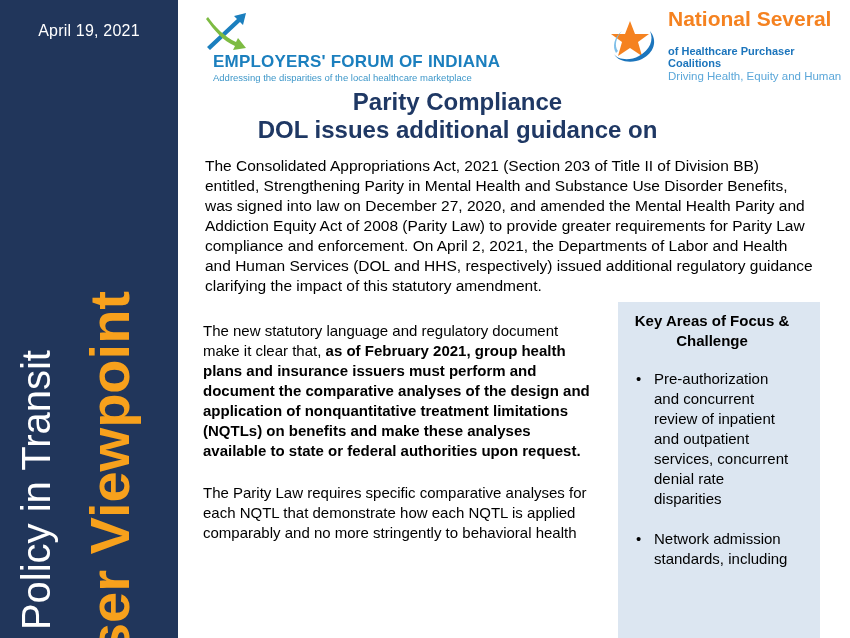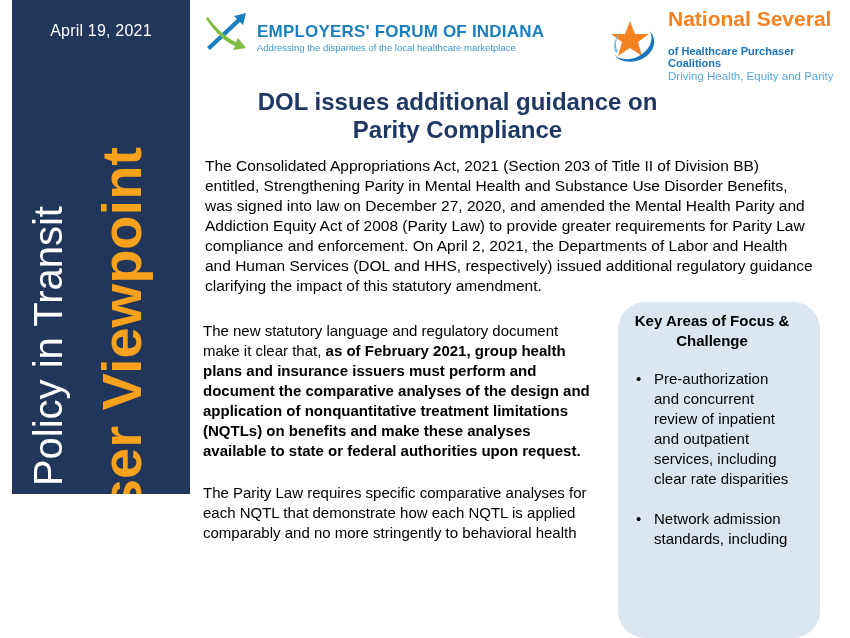--- a/index.html
+++ b/index.html
@@ -2,39 +2,39 @@
 <html><head>
 <meta charset="utf-8">
 <style>
   html,body{margin:0;padding:0;}
   body{
     width:850px;height:638px;overflow:hidden;position:relative;
     background:#ffffff;font-family:"Liberation Sans",sans-serif;color:#000;
   }
   
   .left-banner{
-    position:absolute;left:12px;top:0;width:178px;height:494px;
+    position:absolute;left:0;top:0;width:178px;height:638px;
     background:#21365B;overflow:hidden;
   }
   .date-box{
     position:absolute;top:22px;left:0;width:178px;text-align:center;
     color:#ffffff;font-size:16px;letter-spacing:.2px;
   }
   .vtext{
     position:absolute;writing-mode:vertical-rl;transform:rotate(180deg);
     white-space:nowrap;line-height:1;
   }
   .vtext-white{
     left:16px;bottom:8px;color:#ffffff;font-size:40px;font-weight:400;
   }
   .vtext-orange{
     left:82px;bottom:-16px;color:#F7A11C;font-size:56px;font-weight:700;
   }
   
-  .efi-logo{position:absolute;left:205px;top:11px;display:flex;align-items:flex-end;}
+  .efi-logo{position:absolute;left:205px;top:11px;display:flex;align-items:flex-start;flex-direction:column;}
   .efi-text{margin-left:8px;}
   .efi-name{color:#1B7FBE;font-weight:700;font-size:17px;letter-spacing:.2px;line-height:1.05;}
   .efi-tagline{color:#3E97C9;font-size:9.5px;margin-top:1px;}
   .na-logo{position:absolute;left:606px;top:8px;display:flex;align-items:center;}
   .na-text{margin-left:6px;}
   .na-name{color:#F58220;font-weight:700;font-size:21px;line-height:1;}
   .na-subtitle{color:#1C75BC;font-weight:700;font-size:11px;margin-top:16px;}
   .na-tagline{color:#5BA7D9;font-size:11.5px;margin-top:1px;}
   
   .article-title{
@@ -45,21 +45,21 @@
     position:absolute;left:205px;top:156px;width:610px;
     font-size:15.5px;line-height:20px;
   }
   .body-col{position:absolute;left:203px;top:321px;width:395px;font-size:15px;line-height:20px;}
   .body-col p{margin:0 0 22px 0;}
   .body-col b{font-weight:700;}
   
   .sidebar{
     position:absolute;left:618px;top:302px;width:202px;height:336px;
     background:#DCE6F1;overflow:hidden;box-sizing:border-box;
-    padding:9px 28px 0 14px;font-size:15px;line-height:20px;border-radius:27px;
+    padding:9px 28px 0 14px;font-size:15px;line-height:20px;
   }
   .sidebar-heading{font-weight:700;text-align:center;margin:0 0 18px 0;}
   .sidebar-intro{margin:0 0 20px 0;}
   .sidebar-list{list-style:none;margin:0;padding:0;}
   .sidebar-list li{
     position:relative;padding-left:22px;margin-bottom:20px;
   }
   .sidebar-list li::before{
     content:"\2022";position:absolute;left:4px;top:0;
   }
@@ -91,35 +91,35 @@
   <span>
     <svg width="56" height="56" viewBox="0 0 56 56">
       <path d="M24 4 L29 17 L43 17 L32 25 L36 39 L24 31 L12 39 L16 25 L5 17 L19 17 Z" fill="#F58220"></path>
       <path d="M44 14 C52 24 48 36 36 42 C26 47 12 45 8 37 C12 43 24 44 33 39 C44 33 48 23 44 14 Z" fill="#1C75BC"></path>
       <path d="M10 36 C6 30 8 20 16 14 C10 20 8 29 12 34 Z" fill="#7FBFE8"></path>
     </svg>
   </span>
   <span class="na-text">
     <div class="na-name">National Several</div>
     <div class="na-subtitle">of Healthcare Purchaser Coalitions</div>
-    <div class="na-tagline">Driving Health, Equity and Parity</div>
+    <div class="na-tagline">Driving Health, Equity and Human</div>
   </span>
 </div>
 
 <div class="article-title">
+  <div>Parity Compliance</div>
   <div>DOL issues additional guidance on</div>
-  <div>Parity Compliance</div>
 </div>
 
 <div class="intro">The Consolidated Appropriations Act, 2021 (Section 203 of Title II of Division BB) entitled, Strengthening Parity in Mental Health and Substance Use Disorder Benefits, was signed into law on December 27, 2020, and amended the Mental Health Parity and Addiction Equity Act of 2008 (Parity Law) to provide greater requirements for Parity Law compliance and enforcement.  On April 2, 2021, the Departments of Labor and Health and Human Services (DOL and HHS, respectively) issued additional regulatory guidance clarifying the impact of this statutory amendment.</div>
 
 <div class="body-col">
   <p><span>The new statutory language and regulatory document make it clear that, </span><b>as of February 2021, group health plans and insurance issuers must perform and document the comparative analyses of the design and application of nonquantitative treatment limitations (NQTLs) on benefits and make these analyses available to state or federal authorities upon request.</b></p>
   <p>The Parity Law requires specific comparative analyses for each NQTL that demonstrate how each NQTL is applied comparably and no more stringently to behavioral health</p>
 </div>
 
 <div class="sidebar">
   <p class="sidebar-heading">Key Areas of Focus &amp; Challenge</p>
   <ul class="sidebar-list">
-    <li>Pre-authorization and concurrent review of inpatient and outpatient services, including clear rate disparities</li>
+    <li>Pre-authorization and concurrent review of inpatient and outpatient services, concurrent denial rate disparities</li>
     <li>Network admission standards, including</li>
   </ul>
 </div>
 
 </body></html>

